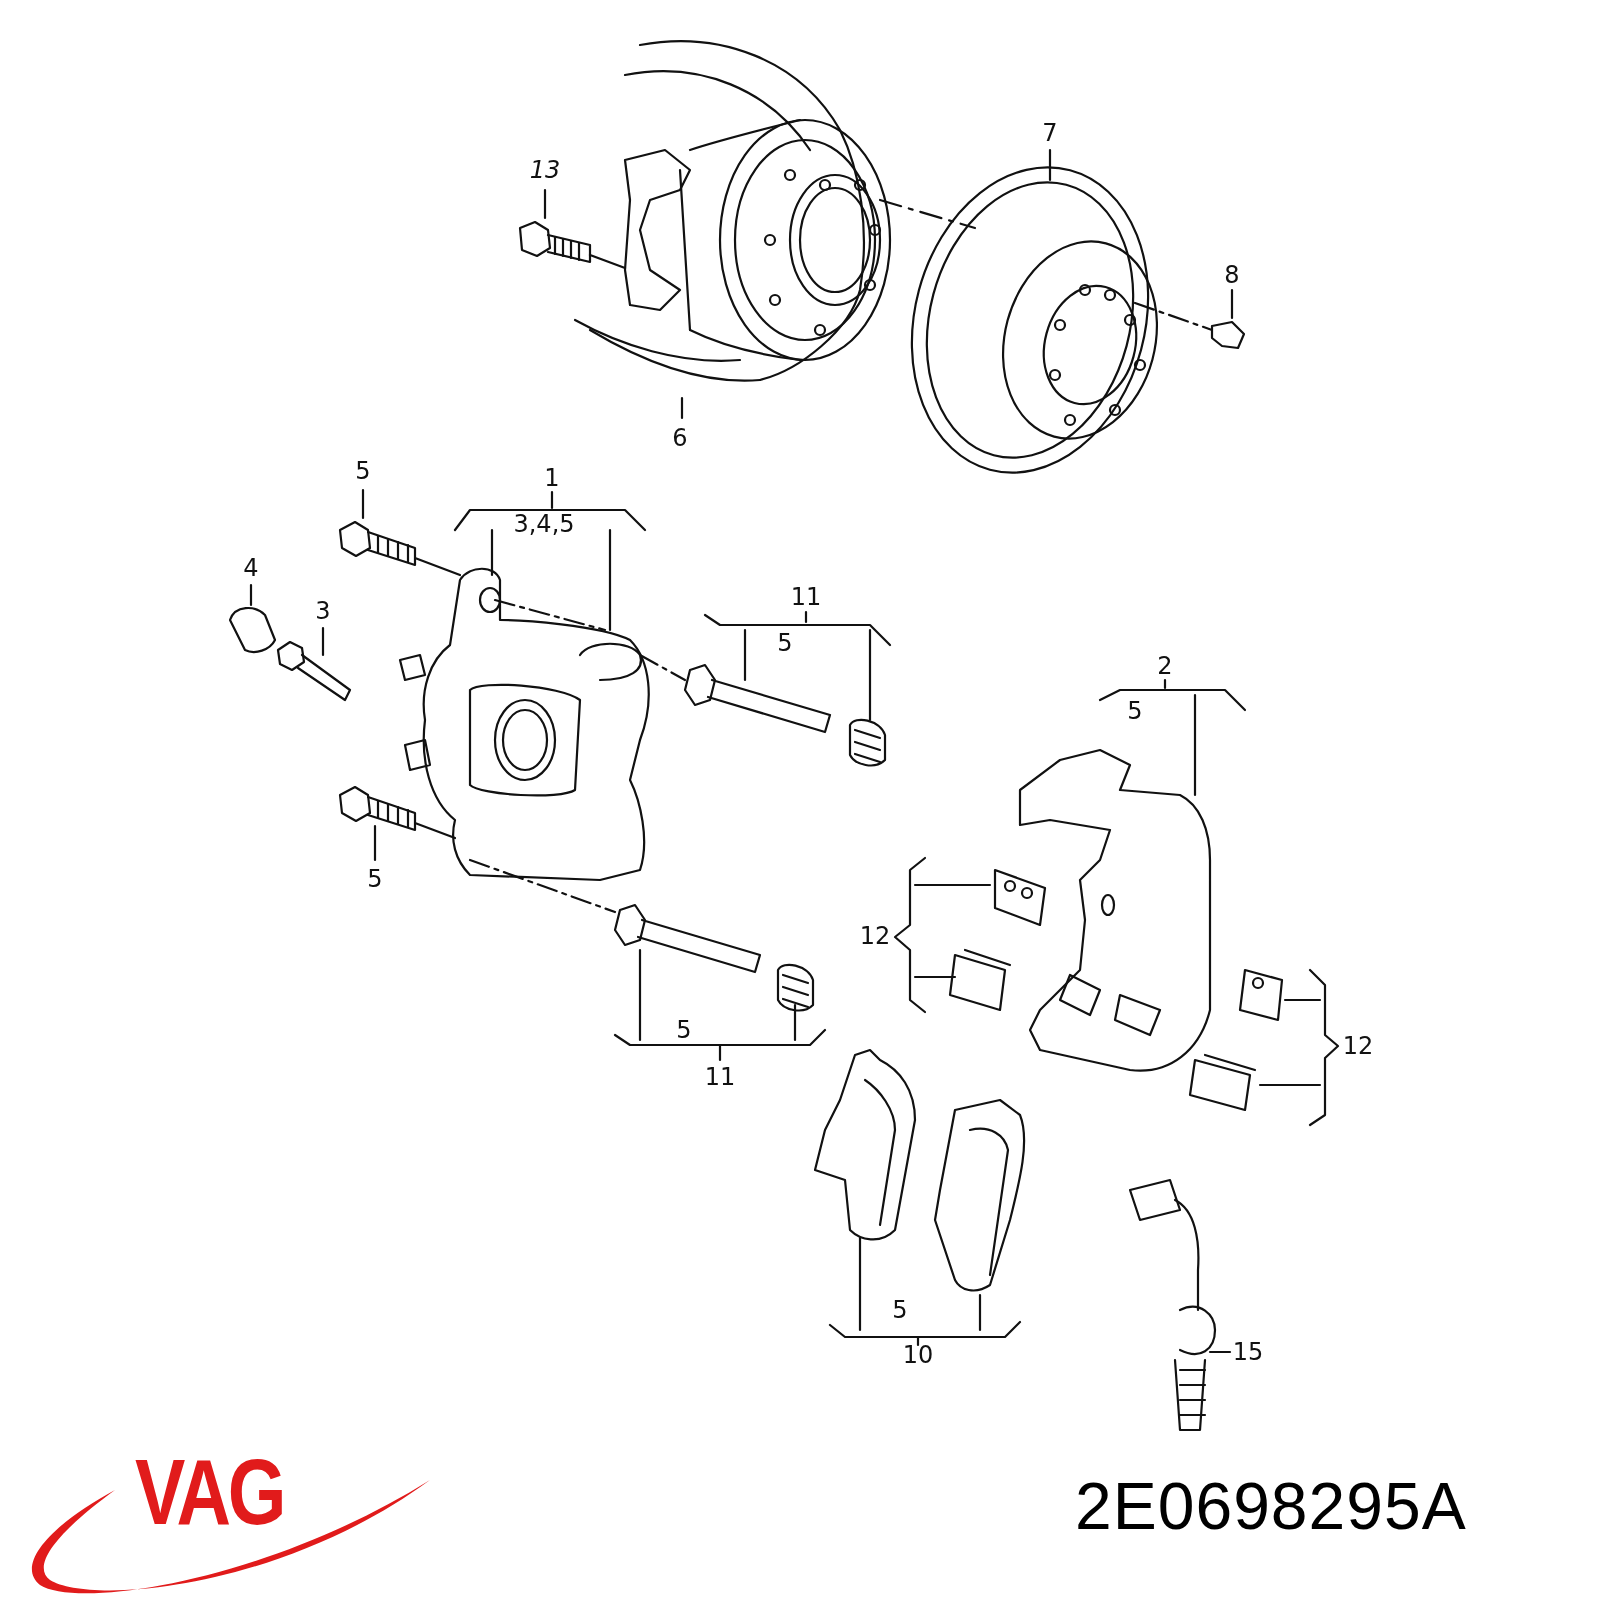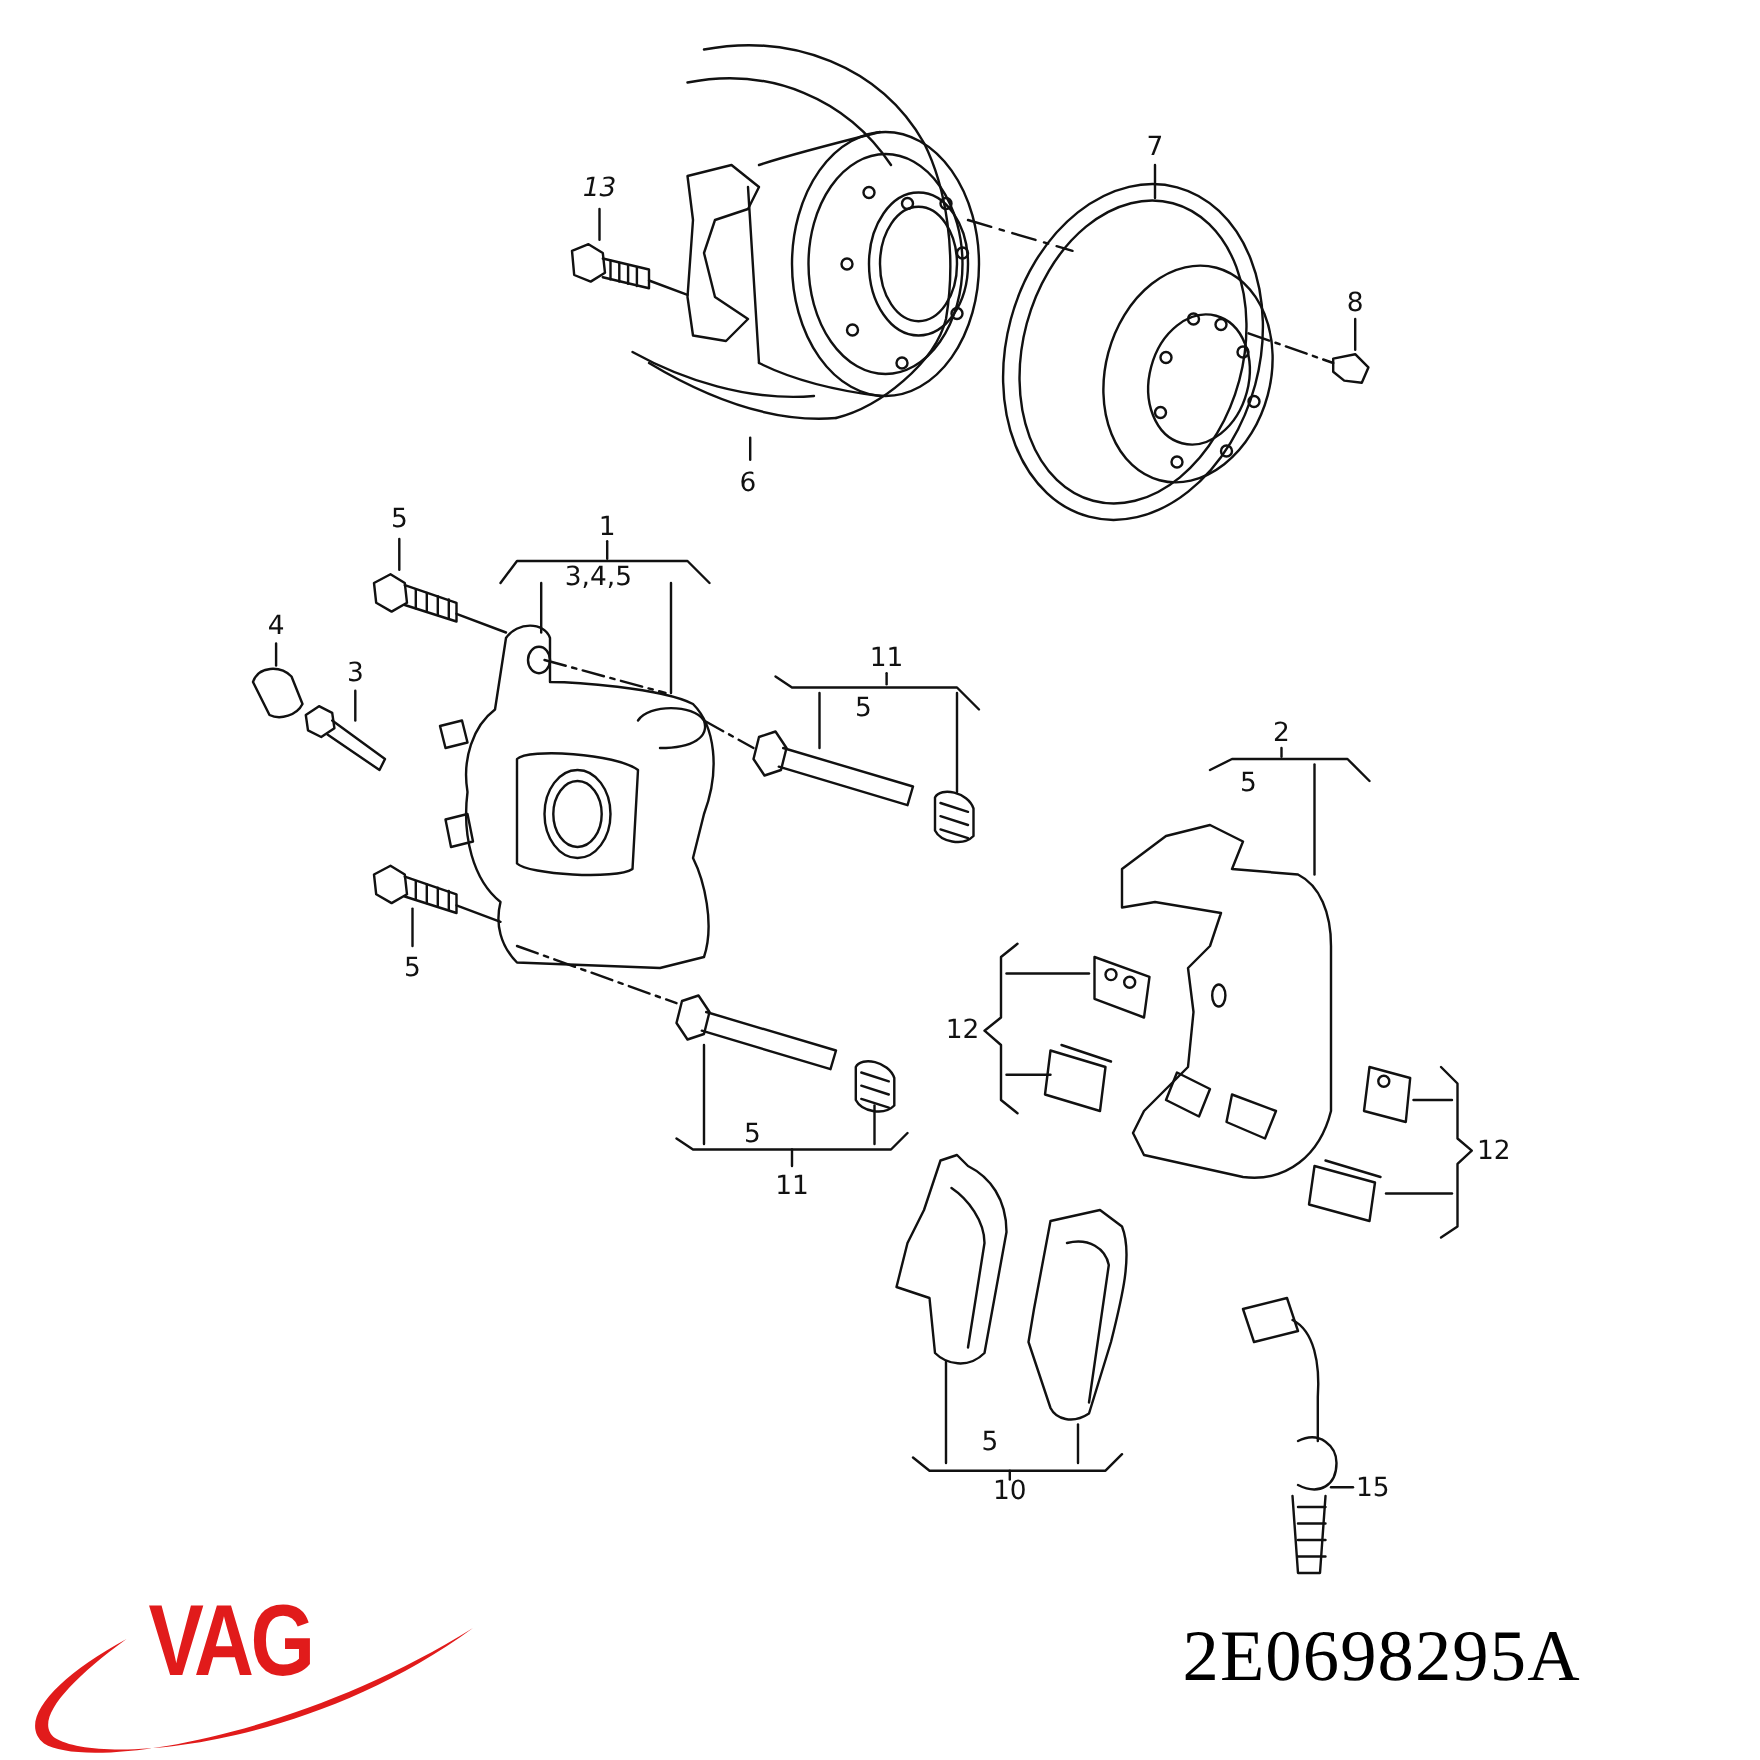--- a/index.html
+++ b/index.html
@@ -1,19 +1,19 @@
 <!DOCTYPE html>
 <html><head>
 <meta charset="utf-8">
 <style>
   html,body{margin:0;padding:0;background:#fff;}
   #canvas{position:relative;width:1600px;height:1600px;overflow:hidden;background:#fff;font-family:"DejaVu Sans",sans-serif;}
   svg.art{position:absolute;left:0;top:0;}
   .lbl{position:absolute;font-size:24px;color:#111;line-height:1;transform:translate(-50%,-50%);white-space:nowrap;}
-  .part-number{position:absolute;left:1075px;top:1468px;font-family:Liberation Serif, serif;font-size:66px;color:#000;letter-spacing:1px;}
+  .part-number{position:absolute;left:1075px;top:1468px;font-family:Liberation Sans, sans-serif;font-size:66px;color:#000;letter-spacing:1px;}
   .logo{position:absolute;left:20px;top:1440px;width:420px;height:160px;}
   .logo-text{position:absolute;left:115px;top:0px;font-family:"Liberation Sans",sans-serif;font-weight:bold;font-size:92px;color:#e11b1b;transform:scaleX(0.82);transform-origin:left top;letter-spacing:-4px;}
 </style>
 </head>
 <body>
 
 <div id="canvas">
 
   <svg class="art" width="1600" height="1600" viewBox="0 0 1600 1600" fill="none" stroke="#111" stroke-width="2.2" stroke-linecap="round" stroke-linejoin="round">
 

